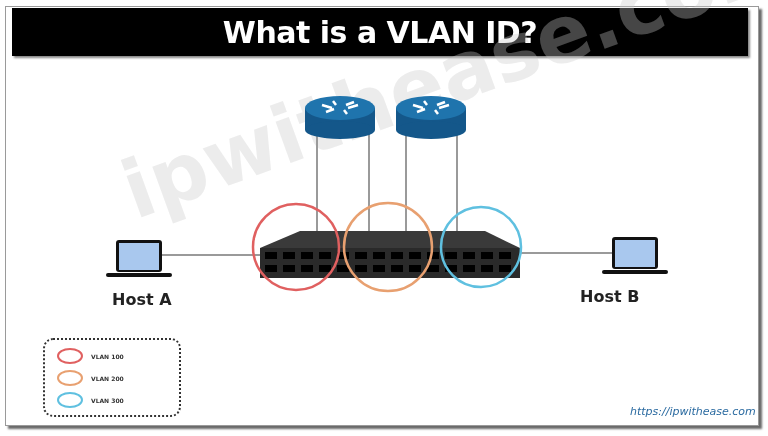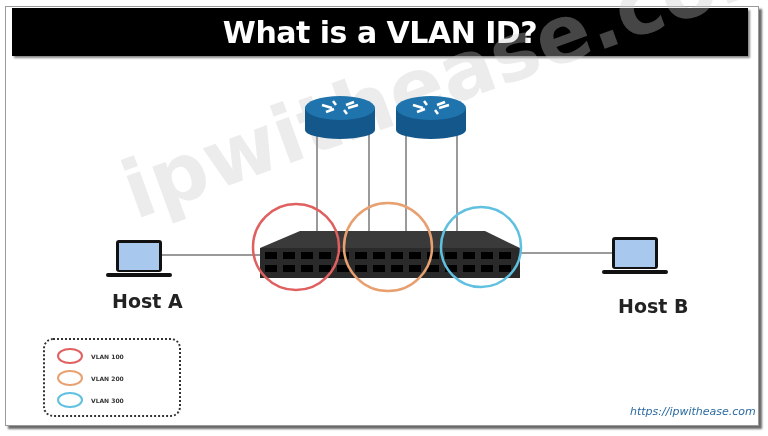--- a/index.html
+++ b/index.html
@@ -5,21 +5,21 @@
   html, body { margin:0; padding:0; background:#fff; }
   body { width:768px; height:436px; position:relative; overflow:hidden; font-family:"Liberation Sans", sans-serif; }
   .frame { position:absolute; left:5px; top:6px; width:752px; height:418px; border:1px solid #9a9a9a; background:#fff;
            box-shadow: 3px 3px 2px #6a6a6a; }
   .titlebar { position:absolute; left:12px; top:8px; width:736px; height:48px; background:#000;
               box-shadow: 2px 2px 2px #888; color:#fff; display:flex; align-items:center; justify-content:center;
               font-family:"DejaVu Sans", sans-serif; font-weight:bold; font-size:30px; letter-spacing:-0.5px; }
   .watermark { position:absolute; left:110px; top:150px; font-family:"DejaVu Sans", sans-serif; font-weight:bold;
                font-size:80px; color:rgba(200,200,200,0.35); transform: rotate(-20deg); transform-origin:left top; white-space:nowrap; }
   svg.diagram { position:absolute; left:0; top:0; }
-  .label { position:absolute; font-family:"DejaVu Sans", sans-serif; font-weight:bold; font-size:19px; color:#222; }
+  .label { position:absolute; font-family:"DejaVu Sans", sans-serif; font-weight:bold; font-size:16px; color:#222; }
   .legend { position:absolute; left:43px; top:338px; width:134px; height:75px; border:2px dotted #333; border-radius:10px; }
   .legend-item { position:absolute; left:12px; display:flex; align-items:center; }
   .legend-ring { width:26px; height:16px; border-radius:50%; border:2px solid; box-sizing:border-box; margin-right:8px; }
   .legend-text { font-size:6px; font-weight:bold; color:#333; font-family:"DejaVu Sans", sans-serif; }
   .url { position:absolute; left:630px; top:405px; font-size:11px; color:#2a6aa0; font-family:"DejaVu Sans", sans-serif;font-style:italic; }
 </style>
 </head>
 <body>
 
 <div class="frame"></div>
@@ -96,21 +96,21 @@
   </g>
 
   <g>
     <rect x="612" y="237" width="46" height="32" rx="3" fill="#111"></rect>
     <rect x="615" y="240" width="40" height="27" fill="#a9c8ee"></rect>
     <rect x="602" y="270" width="66" height="4" rx="2" fill="#111"></rect>
   </g>
 </svg>
 
 <div class="label" style="left:112px; top:290px;">Host A</div>
-<div class="label" style="left:618px; top:287px;margin-top:8px;">Host B</div>
+<div class="label" style="left:580px; top:287px;">Host B</div>
 
 <div class="legend">
   <div class="legend-item" style="top:8px;">
     <div class="legend-ring" style="border-color:#e06060;"></div>
     <span class="legend-text">VLAN 100</span>
   </div>
   <div class="legend-item" style="top:30px;">
     <div class="legend-ring" style="border-color:#e8a070;"></div>
     <span class="legend-text">VLAN 200</span>
   </div>

